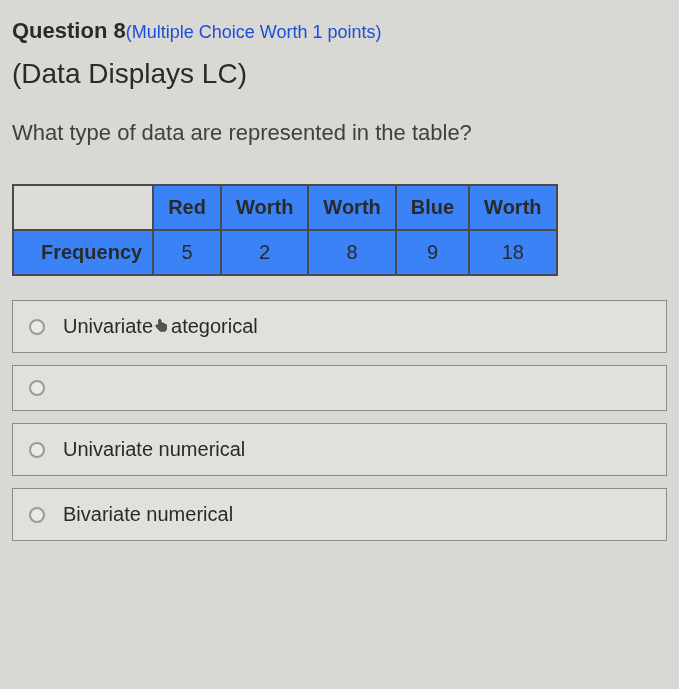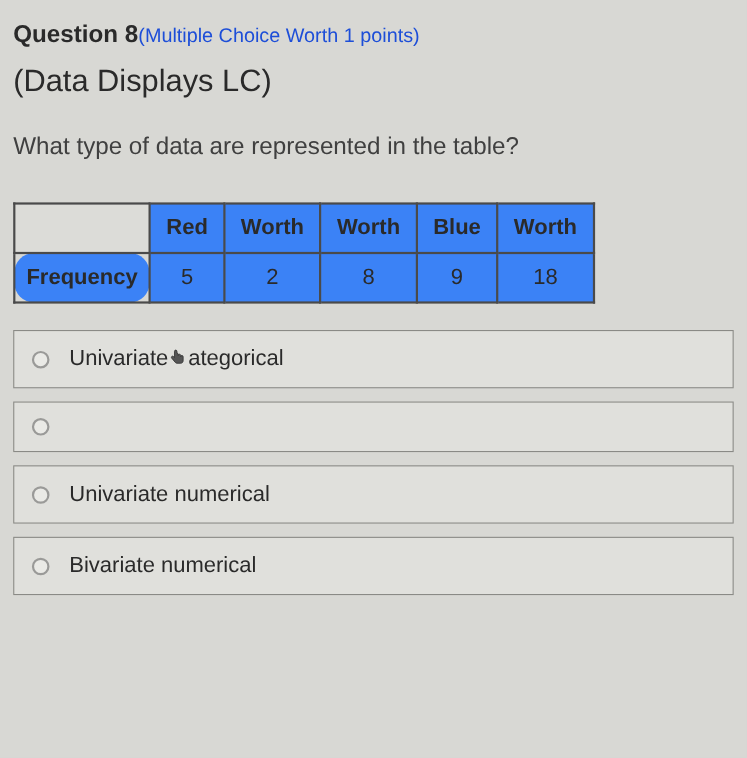--- a/index.html
+++ b/index.html
@@ -34,21 +34,21 @@
       margin-bottom: 24px;
     }
     table.freq th, table.freq td {
       border: 2px solid #4a4a4a;
       padding: 10px 14px;
       font-size: 20px;
       text-align: center;
       background: #3b82f6;
     }
     table.freq th.corner { background: #dcdcd8; border: 2px solid #4a4a4a; width: 120px; }
-    table.freq .rowlabel { font-weight: bold; text-align: left; padding-left: 10px; padding-right: 10px; border-radius: 18px;}
+    table.freq .rowlabel { font-weight: bold; text-align: left; padding-left: 27px; padding-right: 10px;}
     table.freq thead th { font-weight: bold; }
     .choices { margin-top: 0; }
     .choice {
       border: 1px solid #8a8a86;
       background: #e0e0dc;
       margin: 12px 0;
       padding: 14px 16px;
       display: flex;
       align-items: center;
       font-size: 20px;

